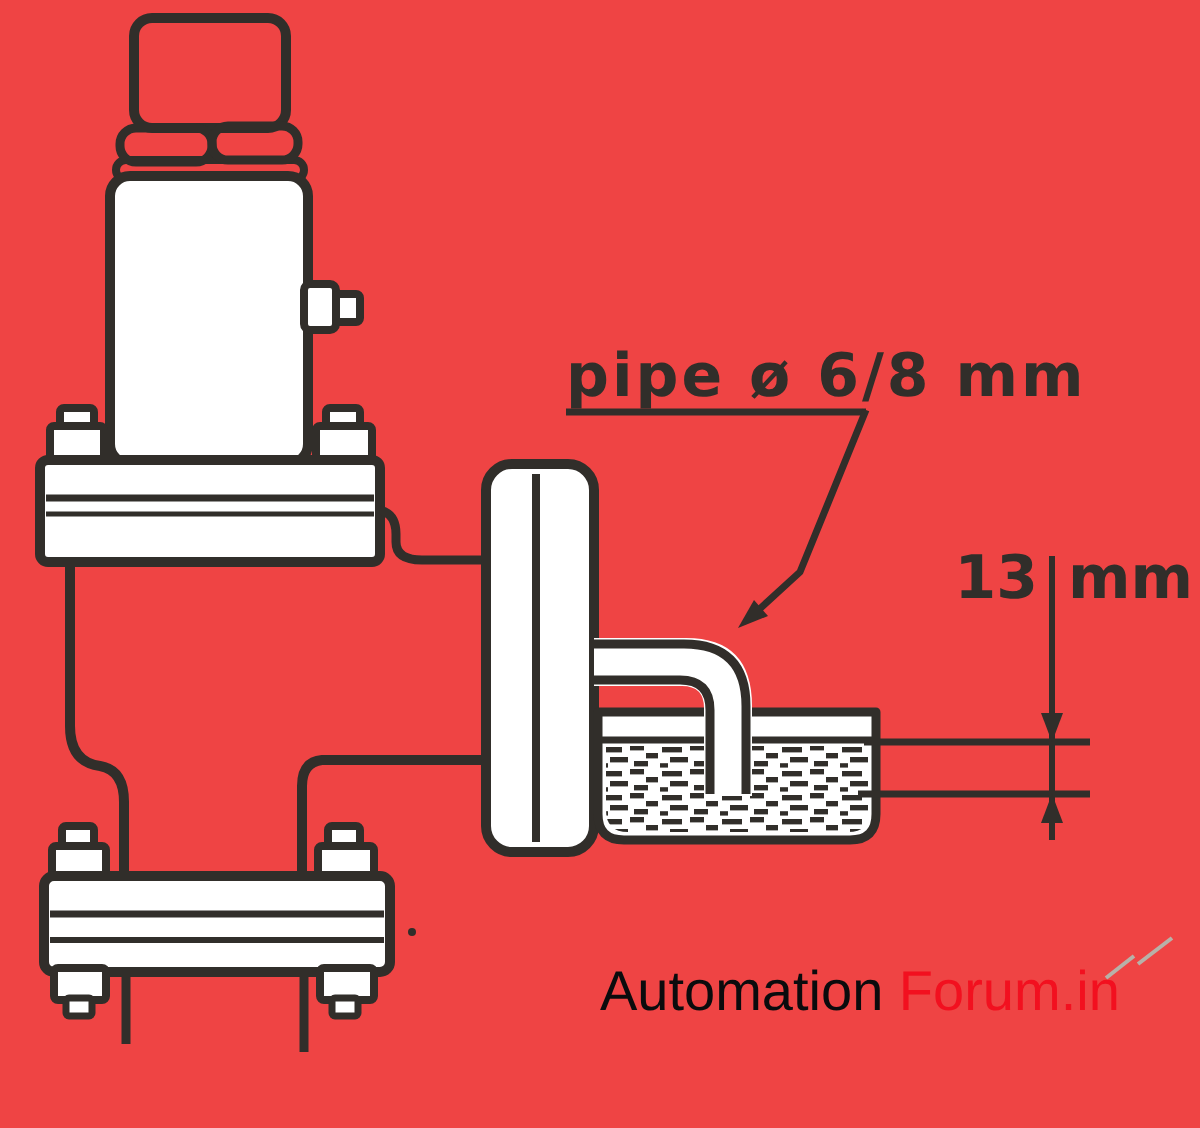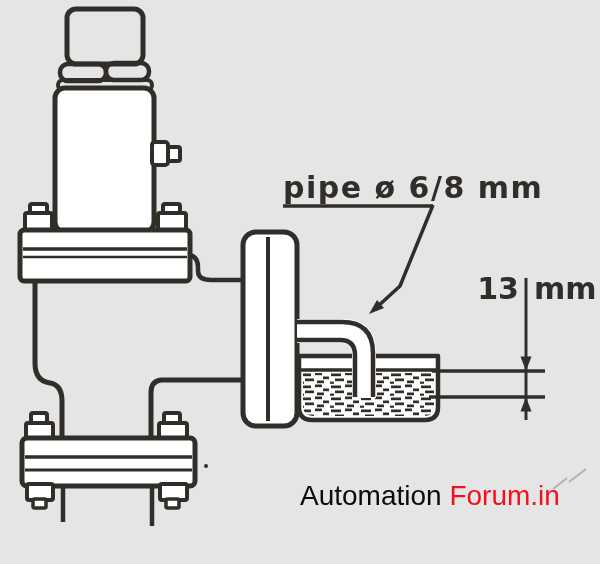--- a/index.html
+++ b/index.html
@@ -4,21 +4,21 @@
 <style>
   html, body {
     margin: 0;
     padding: 0;
     background: #ffffff;
   }
   .stage {
     position: relative;
     width: 600px;
     height: 564px;
-    background: #e5e5e5;
+    background: #ef4444;
     overflow: hidden;
     font-family: "DejaVu Sans", sans-serif;
   }
   svg { display: block; }
   .hand-label {
     font-family: "DejaVu Sans", sans-serif;
     font-weight: bold;
     font-size: 30px;
     letter-spacing: 1.5px;
   }

